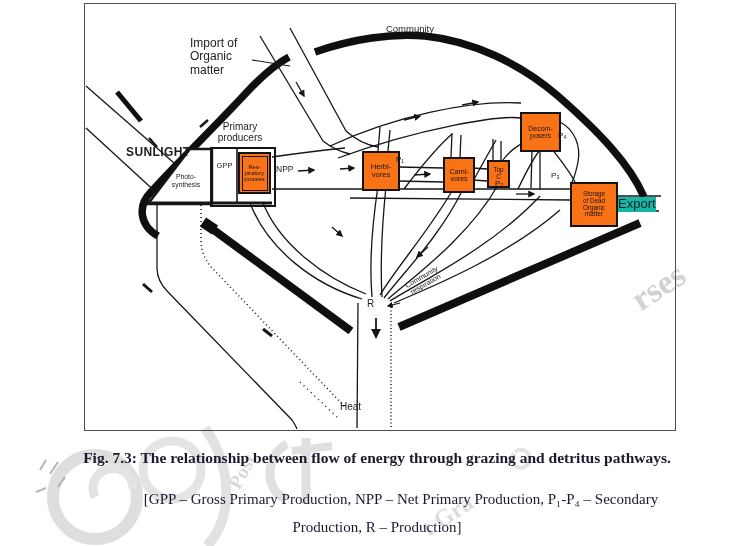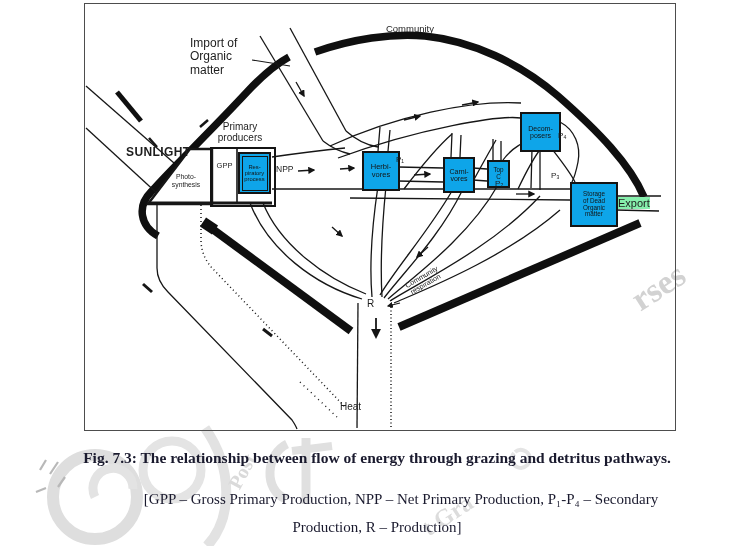--- a/index.html
+++ b/index.html
@@ -4,21 +4,21 @@
 <style>
   html,body{margin:0;padding:0;background:#ffffff;}
   .page{position:relative;width:754px;height:546px;background:#ffffff;overflow:hidden;
         font-family:"Liberation Sans",sans-serif;}
   .frame{position:absolute;left:84px;top:3px;width:590px;height:426px;
          border:1.2px solid #4d4d4d;z-index:2;background:transparent;}
   svg.art{position:absolute;left:0;top:0;z-index:3;}
   svg.wm{position:absolute;left:0;top:0;z-index:1;}
   .ml{white-space:pre-line;}
   .lab{position:absolute;z-index:4;color:#1d1d1d;line-height:1.12;}
-  .box{position:absolute;z-index:4;border:2.2px solid #141414;background:#0ea5e9;
+  .box{position:absolute;z-index:4;border:2.2px solid #141414;background:#f97316;
        display:flex;align-items:center;justify-content:center;text-align:center;
        color:#141414;line-height:1.07;}
   .dbl::before{content:"";position:absolute;inset:1.5px;border:1.4px solid #141414;pointer-events:none;}
   .cap{position:absolute;width:754px;text-align:center;z-index:4;color:#1a1a2e;
        font-family:"Liberation Serif",serif;}
   .wmtxt{position:absolute;z-index:1;color:#d2d2d2;font-family:"Liberation Serif",serif;
          font-weight:700;}
 </style>
 </head>
 <body>
@@ -159,21 +159,21 @@
 Organic
 matter</div>
   <div class="lab ml" style="left:205px;top:121px;width:70px;text-align:center;font-size:10px;">Primary
 producers</div>
   <div class="lab" style="left:126px;top:146px;font-size:12px;font-weight:600;letter-spacing:.4px;">SUNLIGHT</div>
   <div class="lab" style="left:276px;top:165px;font-size:8.5px;">NPP</div>
   <div class="lab" style="left:396px;top:156px;font-size:8px;">P₁</div>
   <div class="lab" style="left:464px;top:180px;font-size:8px;margin-left:31px;">P₂</div>
   <div class="lab" style="left:509px;top:172px;font-size:8px;padding-left:42px;">P₃</div>
   <div class="lab" style="left:558px;top:124px;font-size:8px;margin-top:8px;">P₄</div>
-  <div class="lab" style="left:618px;top:197px;font-size:11px;background:#86efac;">Export</div>
+  <div class="lab" style="left:618px;top:197px;font-size:13px;background:#14b8a6;">Export</div>
   <div class="lab" style="left:367px;top:298px;font-size:10px;">R</div>
   <div class="lab ml" style="left:404px;top:283px;font-size:7.2px;transform:rotate(-30deg);transform-origin:0 0;text-align:center;">Community
 respiration</div>
   <div class="lab" style="left:340px;top:401px;font-size:10px;">Heat</div>
 
   <div class="cap" style="top:449px;font-size:15.5px;font-weight:700;">Fig. 7.3: The relationship between flow of energy through grazing and detritus pathways.</div>
   <div class="cap" style="top:491px;font-size:15px;margin-left:24px;">[GPP – Gross Primary Production, NPP – Net Primary Production, P₁-P₄ – Secondary</div>
   <div class="cap" style="top:519px;font-size:15px;">Production, R – Production]</div>
 
 </div>

